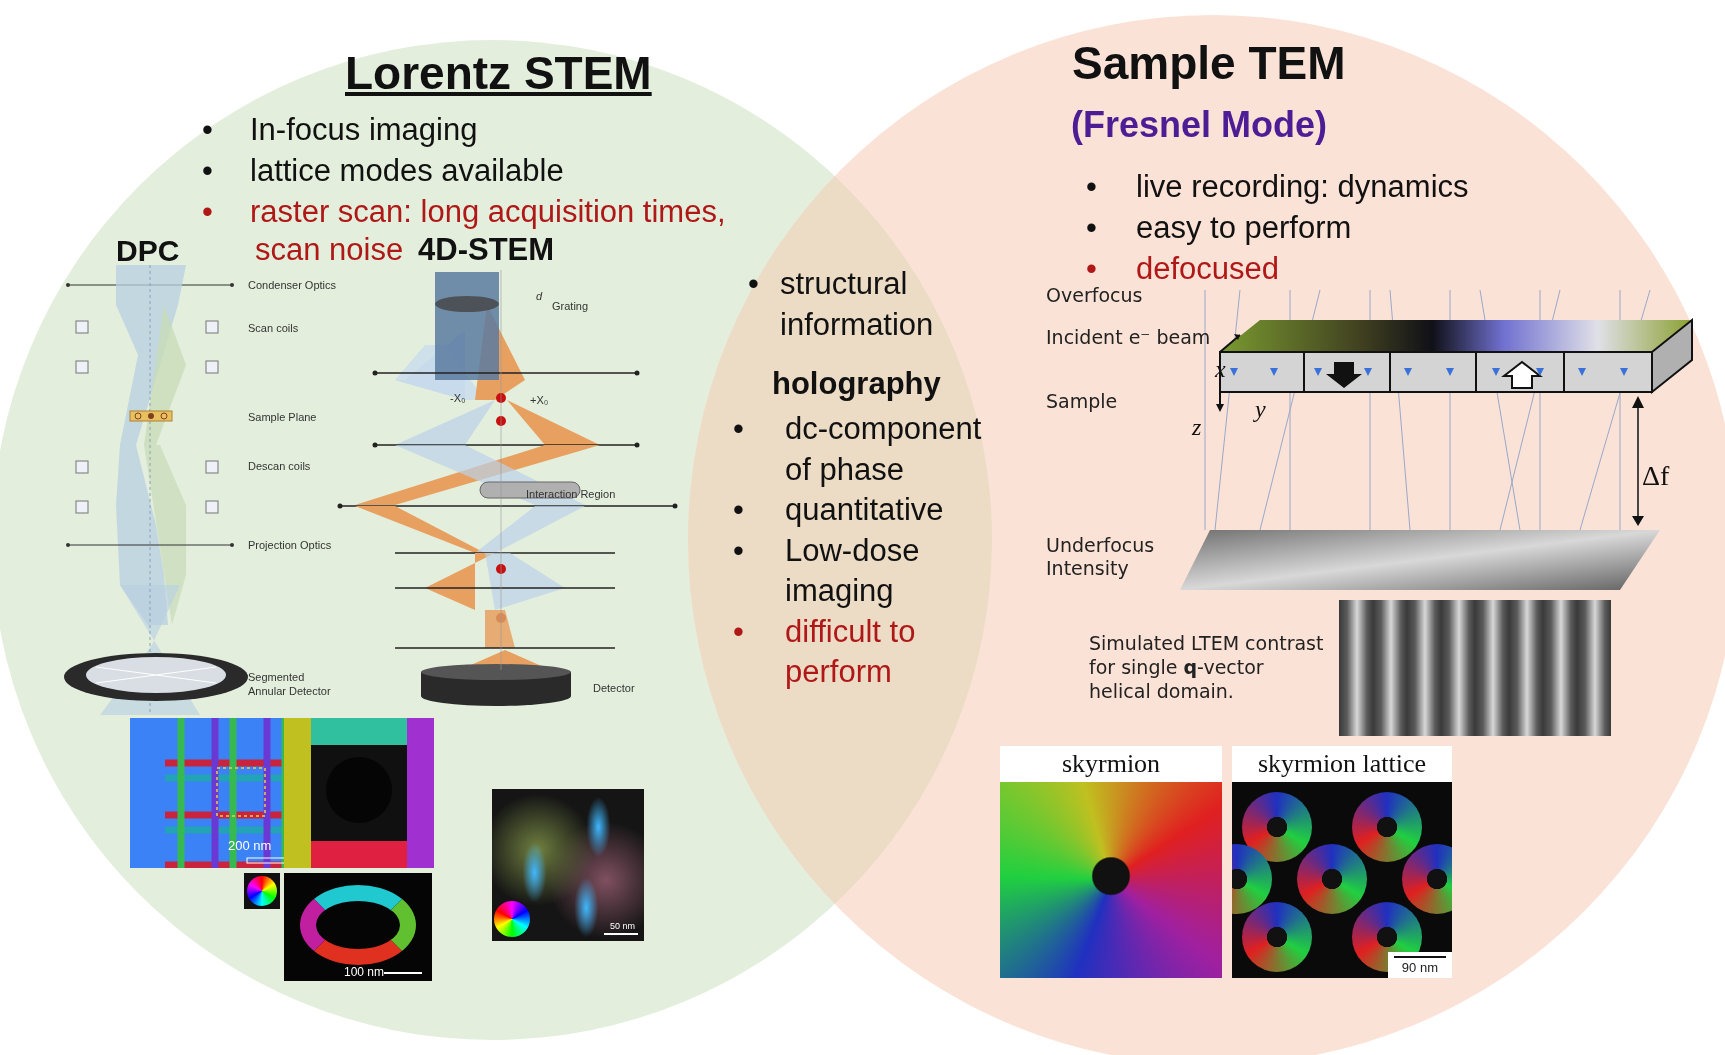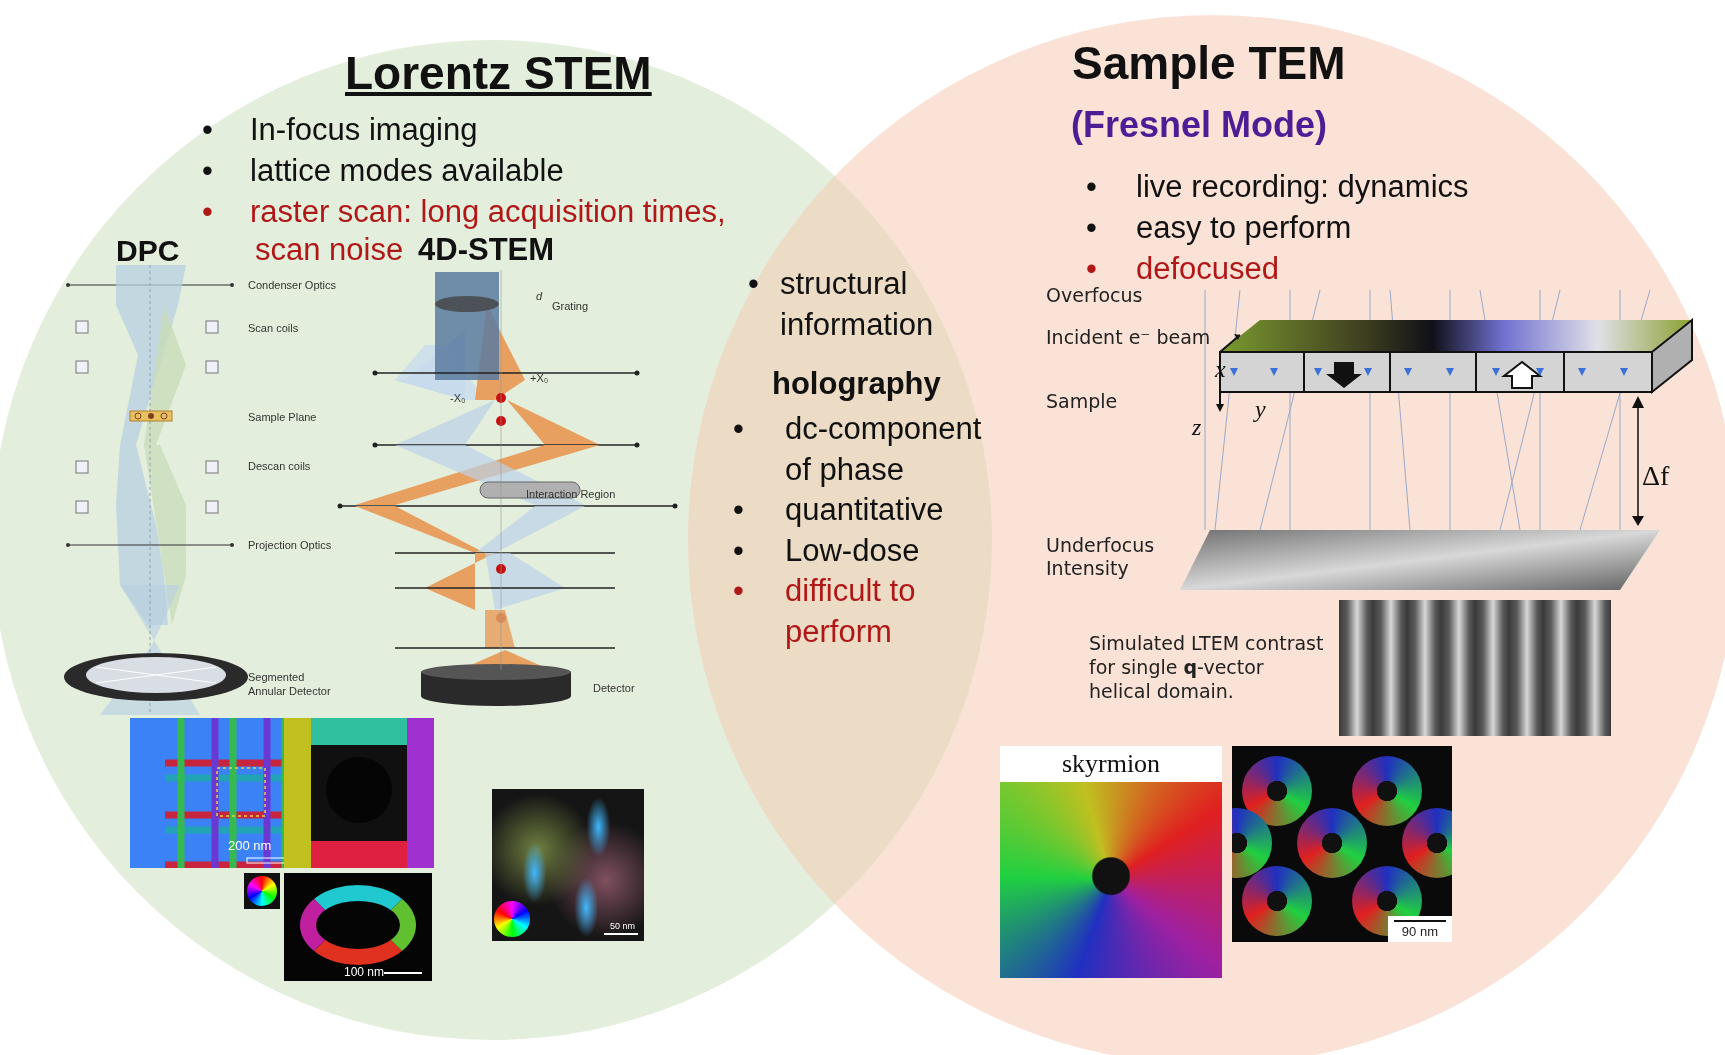--- a/index.html
+++ b/index.html
@@ -121,21 +121,21 @@
   <line x1="60" y1="378" x2="280" y2="378" stroke="#222" stroke-width="1.4"></line>
   <polygon points="170,380 120,402 220,402" fill="#e8a060"></polygon>
   <rect x="86" y="402" width="150" height="24" fill="#2a2a2a"></rect>
   <ellipse cx="161" cy="426" rx="75" ry="10" fill="#2a2a2a"></ellipse>
   <ellipse cx="161" cy="402" rx="75" ry="8" fill="#555"></ellipse>
   <line x1="166" y1="0" x2="166" y2="400" stroke="#999" stroke-width="0.6"></line>
 </svg>
 <div class="abs lbl" style="left:552px;top:300px;">Grating</div>
 <div class="abs lbl" style="left:536px;top:290px;font-style:italic;">d</div>
 <div class="abs lbl" style="left:450px;top:392px;">-X₀</div>
-<div class="abs lbl" style="left:530px;top:372px;text-align:center;">+X₀</div>
+<div class="abs lbl" style="left:530px;top:394px;text-align:center;">+X₀</div>
 <div class="abs lbl" style="left:526px;top:488px;">Interaction Region</div>
 <div class="abs lbl" style="left:593px;top:682px;">Detector</div>
 
 <div class="panel" style="left:130px;top:718px;width:165px;height:150px;background:#3b82f6;padding-left:33px;">
   <svg width="147" height="150" viewBox="0 0 147 150">
     <g stroke-width="7" fill="none" opacity="0.9">
       <line x1="2" y1="45" x2="147" y2="45" stroke="#d81a2a"></line>
       <line x1="2" y1="97" x2="147" y2="97" stroke="#d81a2a"></line>
       <line x1="2" y1="147" x2="147" y2="147" stroke="#d81a2a"></line>
       <line x1="2" y1="60" x2="147" y2="60" stroke="#20a8b0"></line>
@@ -169,20 +169,21 @@
 <div class="abs mid" style="left:748px;top:264px;">
   <div class="row" style="padding-left:32px;"><span class="dot">•</span><span>structural</span></div>
   <div class="row" style="padding-left:32px;"><span>information</span></div>
 </div>
 <div class="abs" style="left:772px;top:366px;font-size:31px;font-weight:bold;">holography</div>
 <div class="abs mid" style="left:733px;top:409px;">
   <div class="row"><span class="dot">•</span><span>dc-component</span></div>
   <div class="row"><span>of phase</span></div>
   <div class="row"><span class="dot">•</span><span>quantitative</span></div>
   <div class="row"><span class="dot">•</span><span>Low-dose</span></div>
+  <div class="row"><span>imaging</span></div>
   <div class="row red"><span class="dot">•</span><span>difficult to</span></div>
   <div class="row red"><span>perform</span></div>
 </div>
 
 <div class="abs title" style="left:1072px;top:36px;">Sample TEM</div>
 <div class="abs subtitle" style="left:1071px;top:104px;">(Fresnel Mode)</div>
 <ul class="blist abs" style="left:1080px;top:166px;">
   <li style="padding-left:56px;"><span class="dot">•</span><span>live recording: dynamics</span></li>
   <li style="padding-left:56px;"><span class="dot">•</span><span>easy to perform</span></li>
   <li style="padding-left:56px;" class="red"><span class="dot">•</span><span>defocused</span></li>
@@ -266,20 +267,21 @@
   <div><span>for single </span><b>q</b><span>-vector</span></div>
   <div>helical domain.</div>
 </div>
 <div class="panel" style="left:1339px;top:600px;width:272px;height:136px;background:repeating-linear-gradient(90deg,#3a3a3a 0px,#5a5a5a 8px,#d8d8d8 18px,#5a5a5a 28px,#3a3a3a 34px);"></div>
 
 <div class="panel" style="left:1000px;top:746px;width:222px;height:232px;">
   <div class="caption" style="height:36px;line-height:36px;">skyrmion</div>
   <div style="height:196px;background:radial-gradient(circle at 50% 48%,#111 0 12%,transparent 13%),conic-gradient(from 200deg at 50% 50%,#2030c0,#20d040,#c0c020,#e02020,#a020a0,#2030c0);"></div>
 </div>
 <div class="panel" style="left:1232px;top:746px;width:220px;height:232px;">
+  <div class="caption" style="height:36px;line-height:36px;">skyrmion lattice</div>
   <div style="position:relative;height:196px;background:#0a0a0a;overflow:hidden;">
     <div style="position:absolute;left:10px;top:10px;width:70px;height:70px;border-radius:50%;background:radial-gradient(circle,#111 20%,transparent 21%),conic-gradient(#2030c0,#20d040,#e02020,#2030c0);"></div>
     <div style="position:absolute;left:120px;top:10px;width:70px;height:70px;border-radius:50%;background:radial-gradient(circle,#111 20%,transparent 21%),conic-gradient(#2030c0,#20d040,#e02020,#2030c0);"></div>
     <div style="position:absolute;left:65px;top:62px;width:70px;height:70px;border-radius:50%;background:radial-gradient(circle,#111 20%,transparent 21%),conic-gradient(#2030c0,#20d040,#e02020,#2030c0);"></div>
     <div style="position:absolute;left:-30px;top:62px;width:70px;height:70px;border-radius:50%;background:radial-gradient(circle,#111 20%,transparent 21%),conic-gradient(#2030c0,#20d040,#e02020,#2030c0);"></div>
     <div style="position:absolute;left:170px;top:62px;width:70px;height:70px;border-radius:50%;background:radial-gradient(circle,#111 20%,transparent 21%),conic-gradient(#2030c0,#20d040,#e02020,#2030c0);"></div>
     <div style="position:absolute;left:10px;top:120px;width:70px;height:70px;border-radius:50%;background:radial-gradient(circle,#111 20%,transparent 21%),conic-gradient(#2030c0,#20d040,#e02020,#2030c0);"></div>
     <div style="position:absolute;left:120px;top:120px;width:70px;height:70px;border-radius:50%;background:radial-gradient(circle,#111 20%,transparent 21%),conic-gradient(#2030c0,#20d040,#e02020,#2030c0);"></div>
     <div style="position:absolute;right:0;bottom:0;width:64px;height:26px;background:#fff;"></div>
     <div style="position:absolute;right:6px;bottom:20px;width:52px;height:2px;background:#111;"></div>

